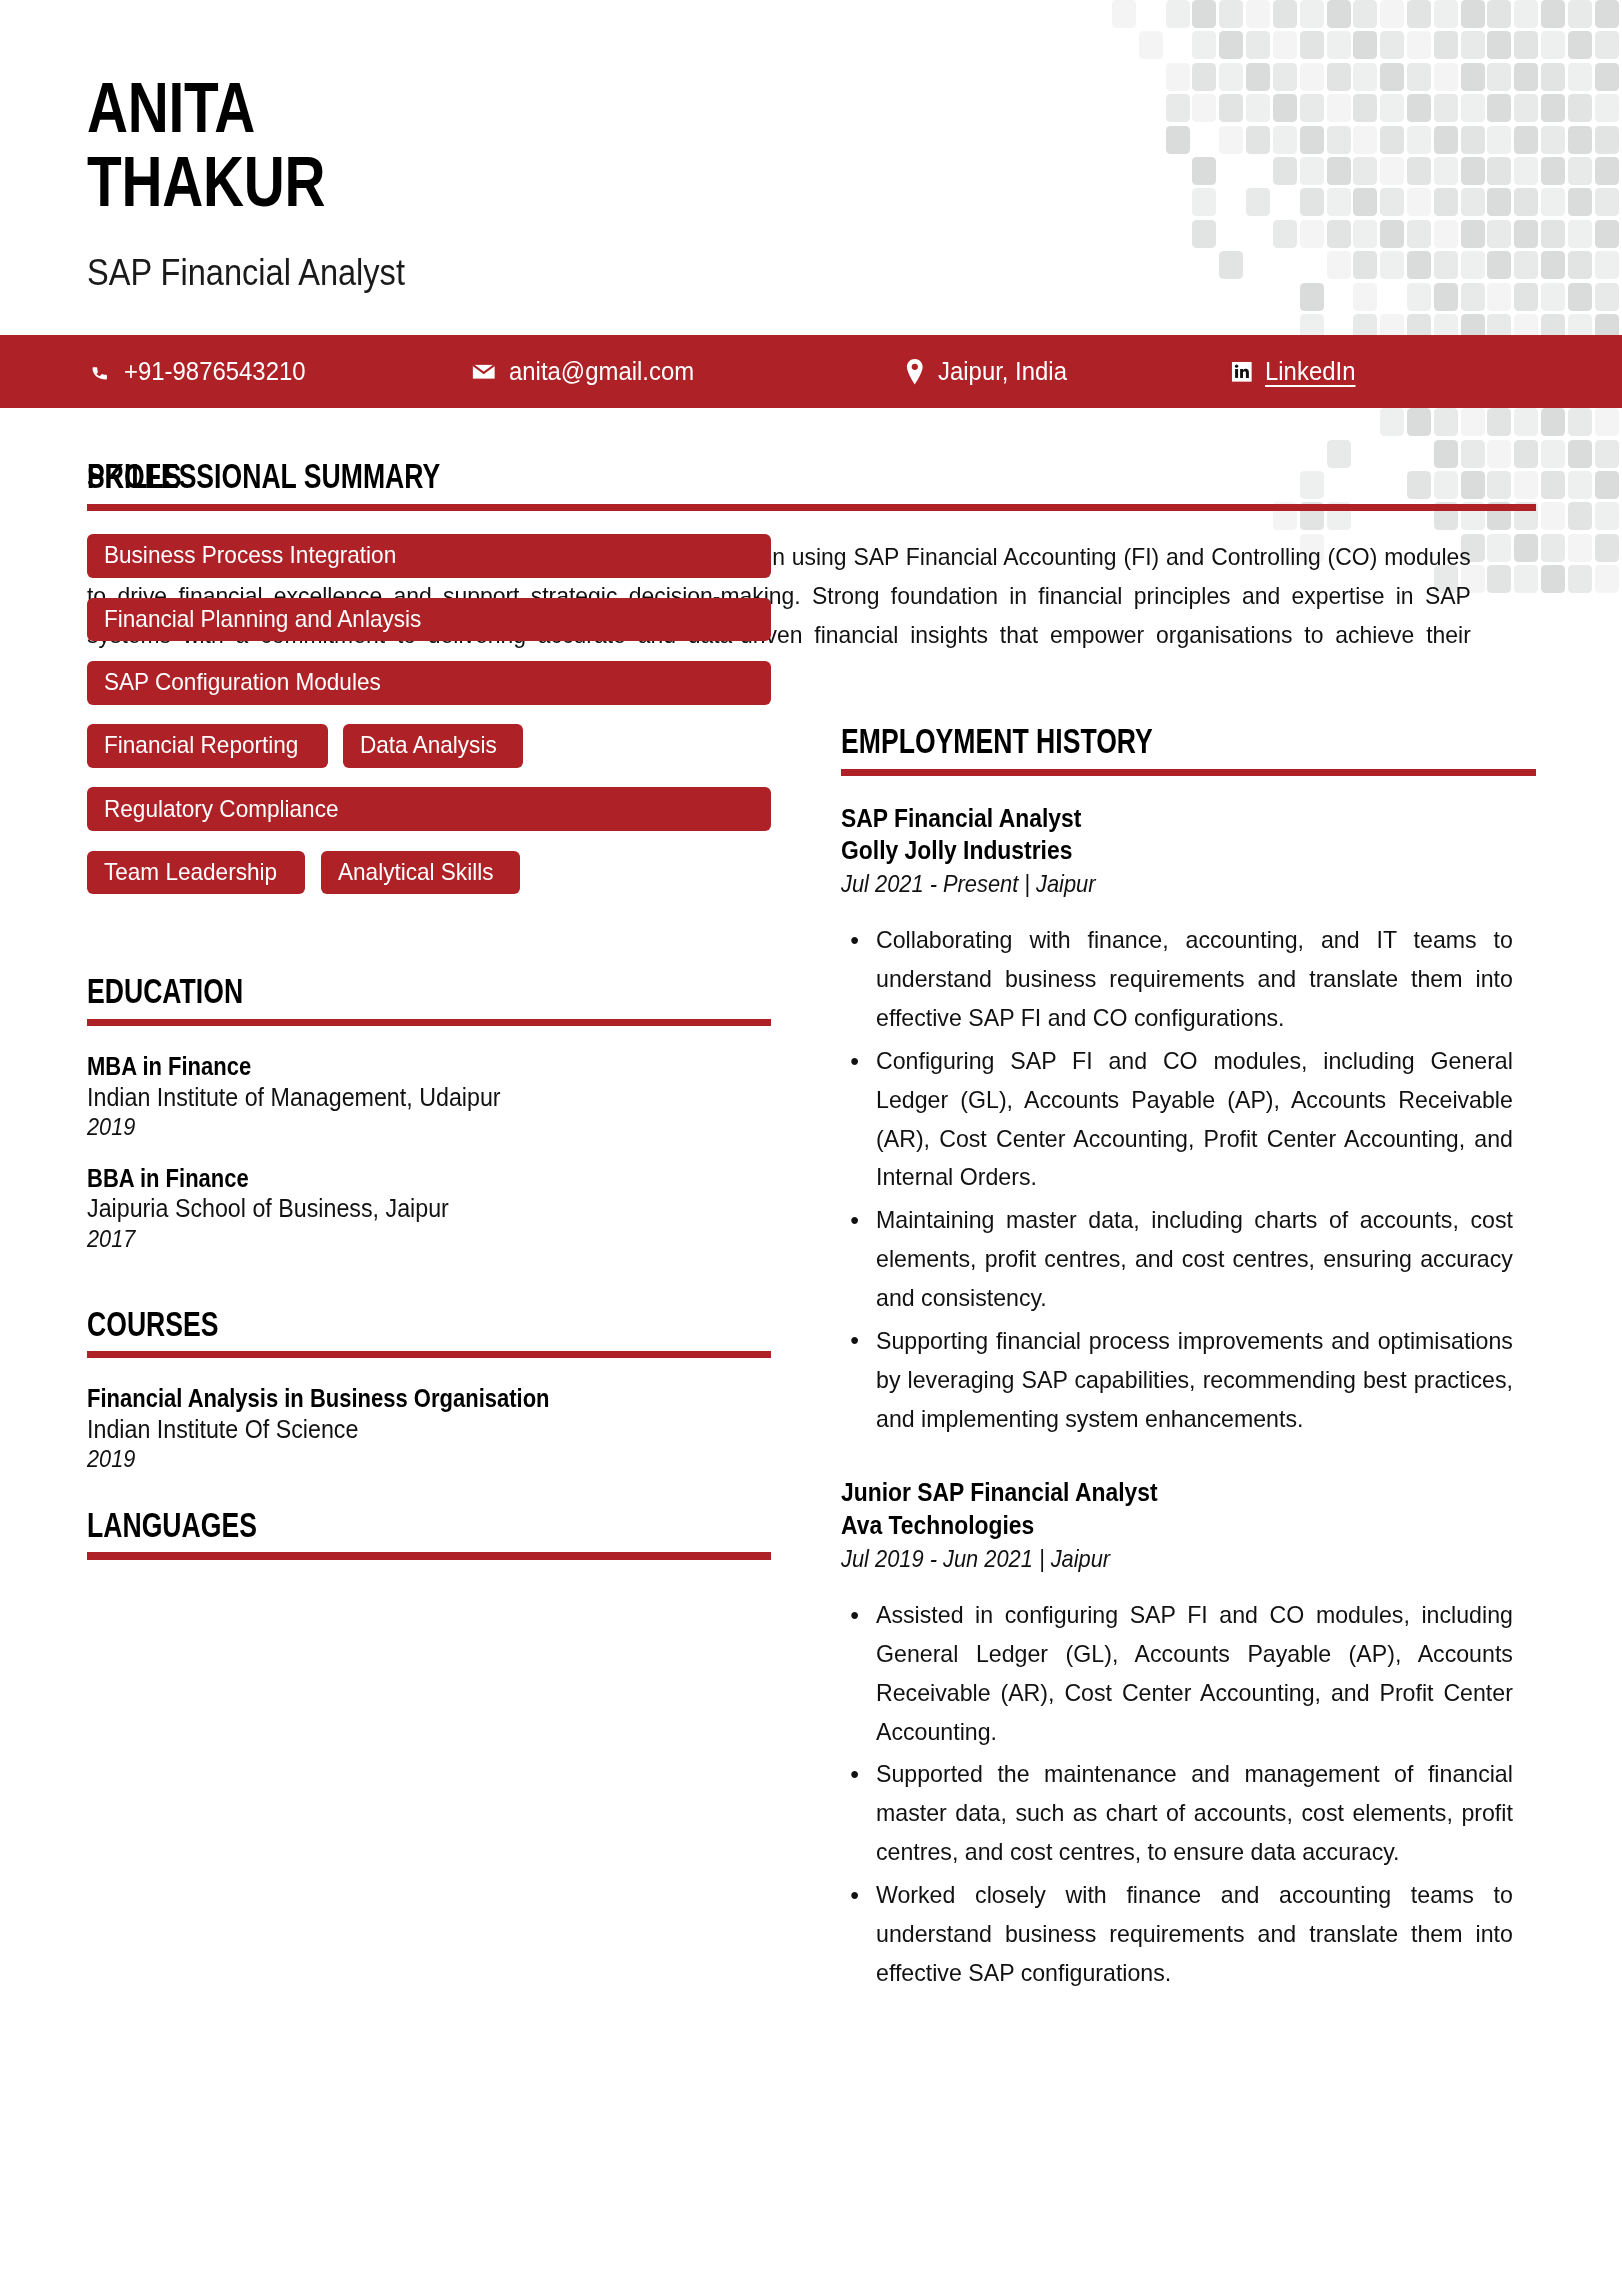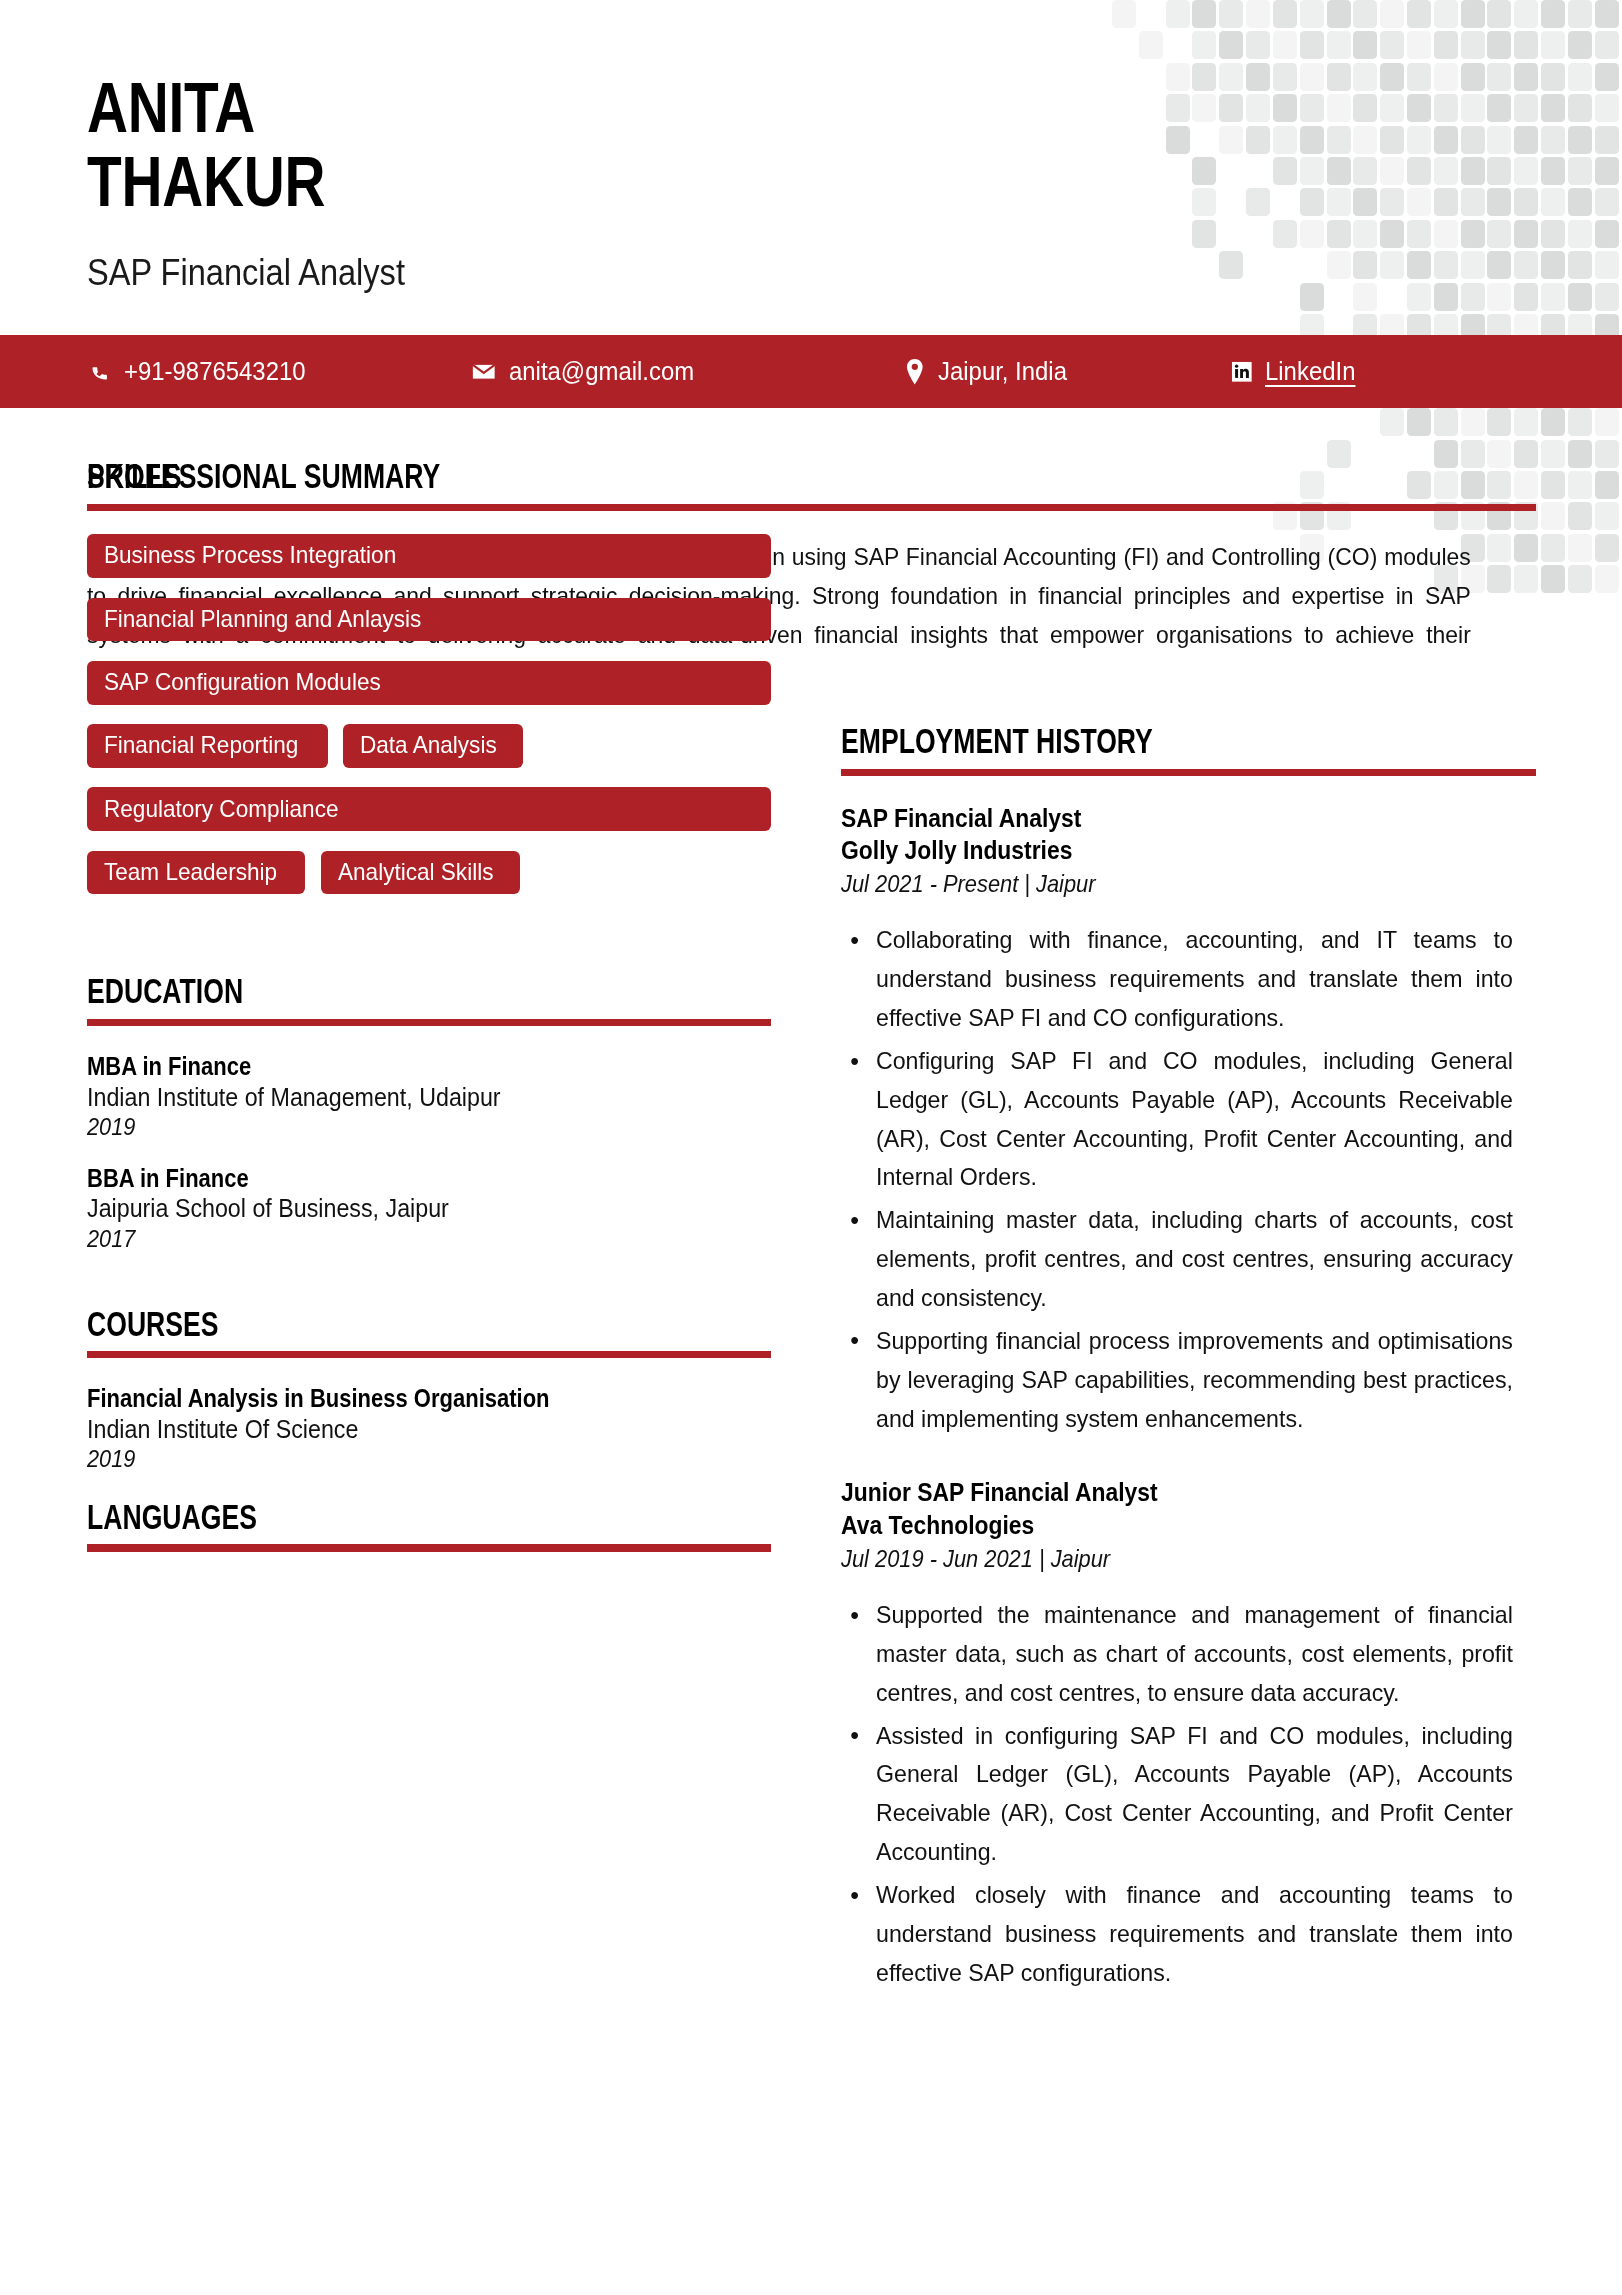--- a/index.html
+++ b/index.html
@@ -483,21 +483,21 @@
     <div class="sec-rule"></div>
     <div id="courses-list">
         <div class="entry">
           <div class="e-title">Financial Analysis in Business Organisation</div>
           <div class="e-sub">Indian Institute Of Science</div>
           <div class="e-date">2019</div>
         </div>
       </div>
   </div>
 
-  <div style="margin-top:24px">
+  <div style="margin-top:32px">
     <div class="sec-title">LANGUAGES</div>
     <div class="sec-rule"></div>
   </div>
 </div>
 
 <div class="col-right">
   <div>
     <div class="sec-title">EMPLOYMENT HISTORY</div>
     <div class="sec-rule"></div>
     <div id="jobs-list">
@@ -519,24 +519,24 @@
               <span class="bt">Supporting financial process improvements and optimisations by leveraging SAP capabilities, recommending best practices, and implementing system enhancements.</span>
             </li>
           </ul>
         </div>
         <div class="job">
           <div class="j-title">Junior SAP Financial Analyst</div>
           <div class="j-company">Ava Technologies</div>
           <div class="j-meta">Jul 2019 - Jun 2021 | Jaipur</div>
           <ul class="j-bullets">
             <li>
+              <span class="bt">Assisted in configuring SAP FI and CO modules, including General Ledger (GL), Accounts Payable (AP), Accounts Receivable (AR), Cost Center Accounting, and Profit Center Accounting.</span>
+            </li>
+            <li>
               <span class="bt">Supported the maintenance and management of financial master data, such as chart of accounts, cost elements, profit centres, and cost centres, to ensure data accuracy.</span>
-            </li>
-            <li>
-              <span class="bt">Assisted in configuring SAP FI and CO modules, including General Ledger (GL), Accounts Payable (AP), Accounts Receivable (AR), Cost Center Accounting, and Profit Center Accounting.</span>
             </li>
             <li>
               <span class="bt">Worked closely with finance and accounting teams to understand business requirements and translate them into effective SAP configurations.</span>
             </li>
           </ul>
         </div>
       </div>
   </div>
 </div>
 

